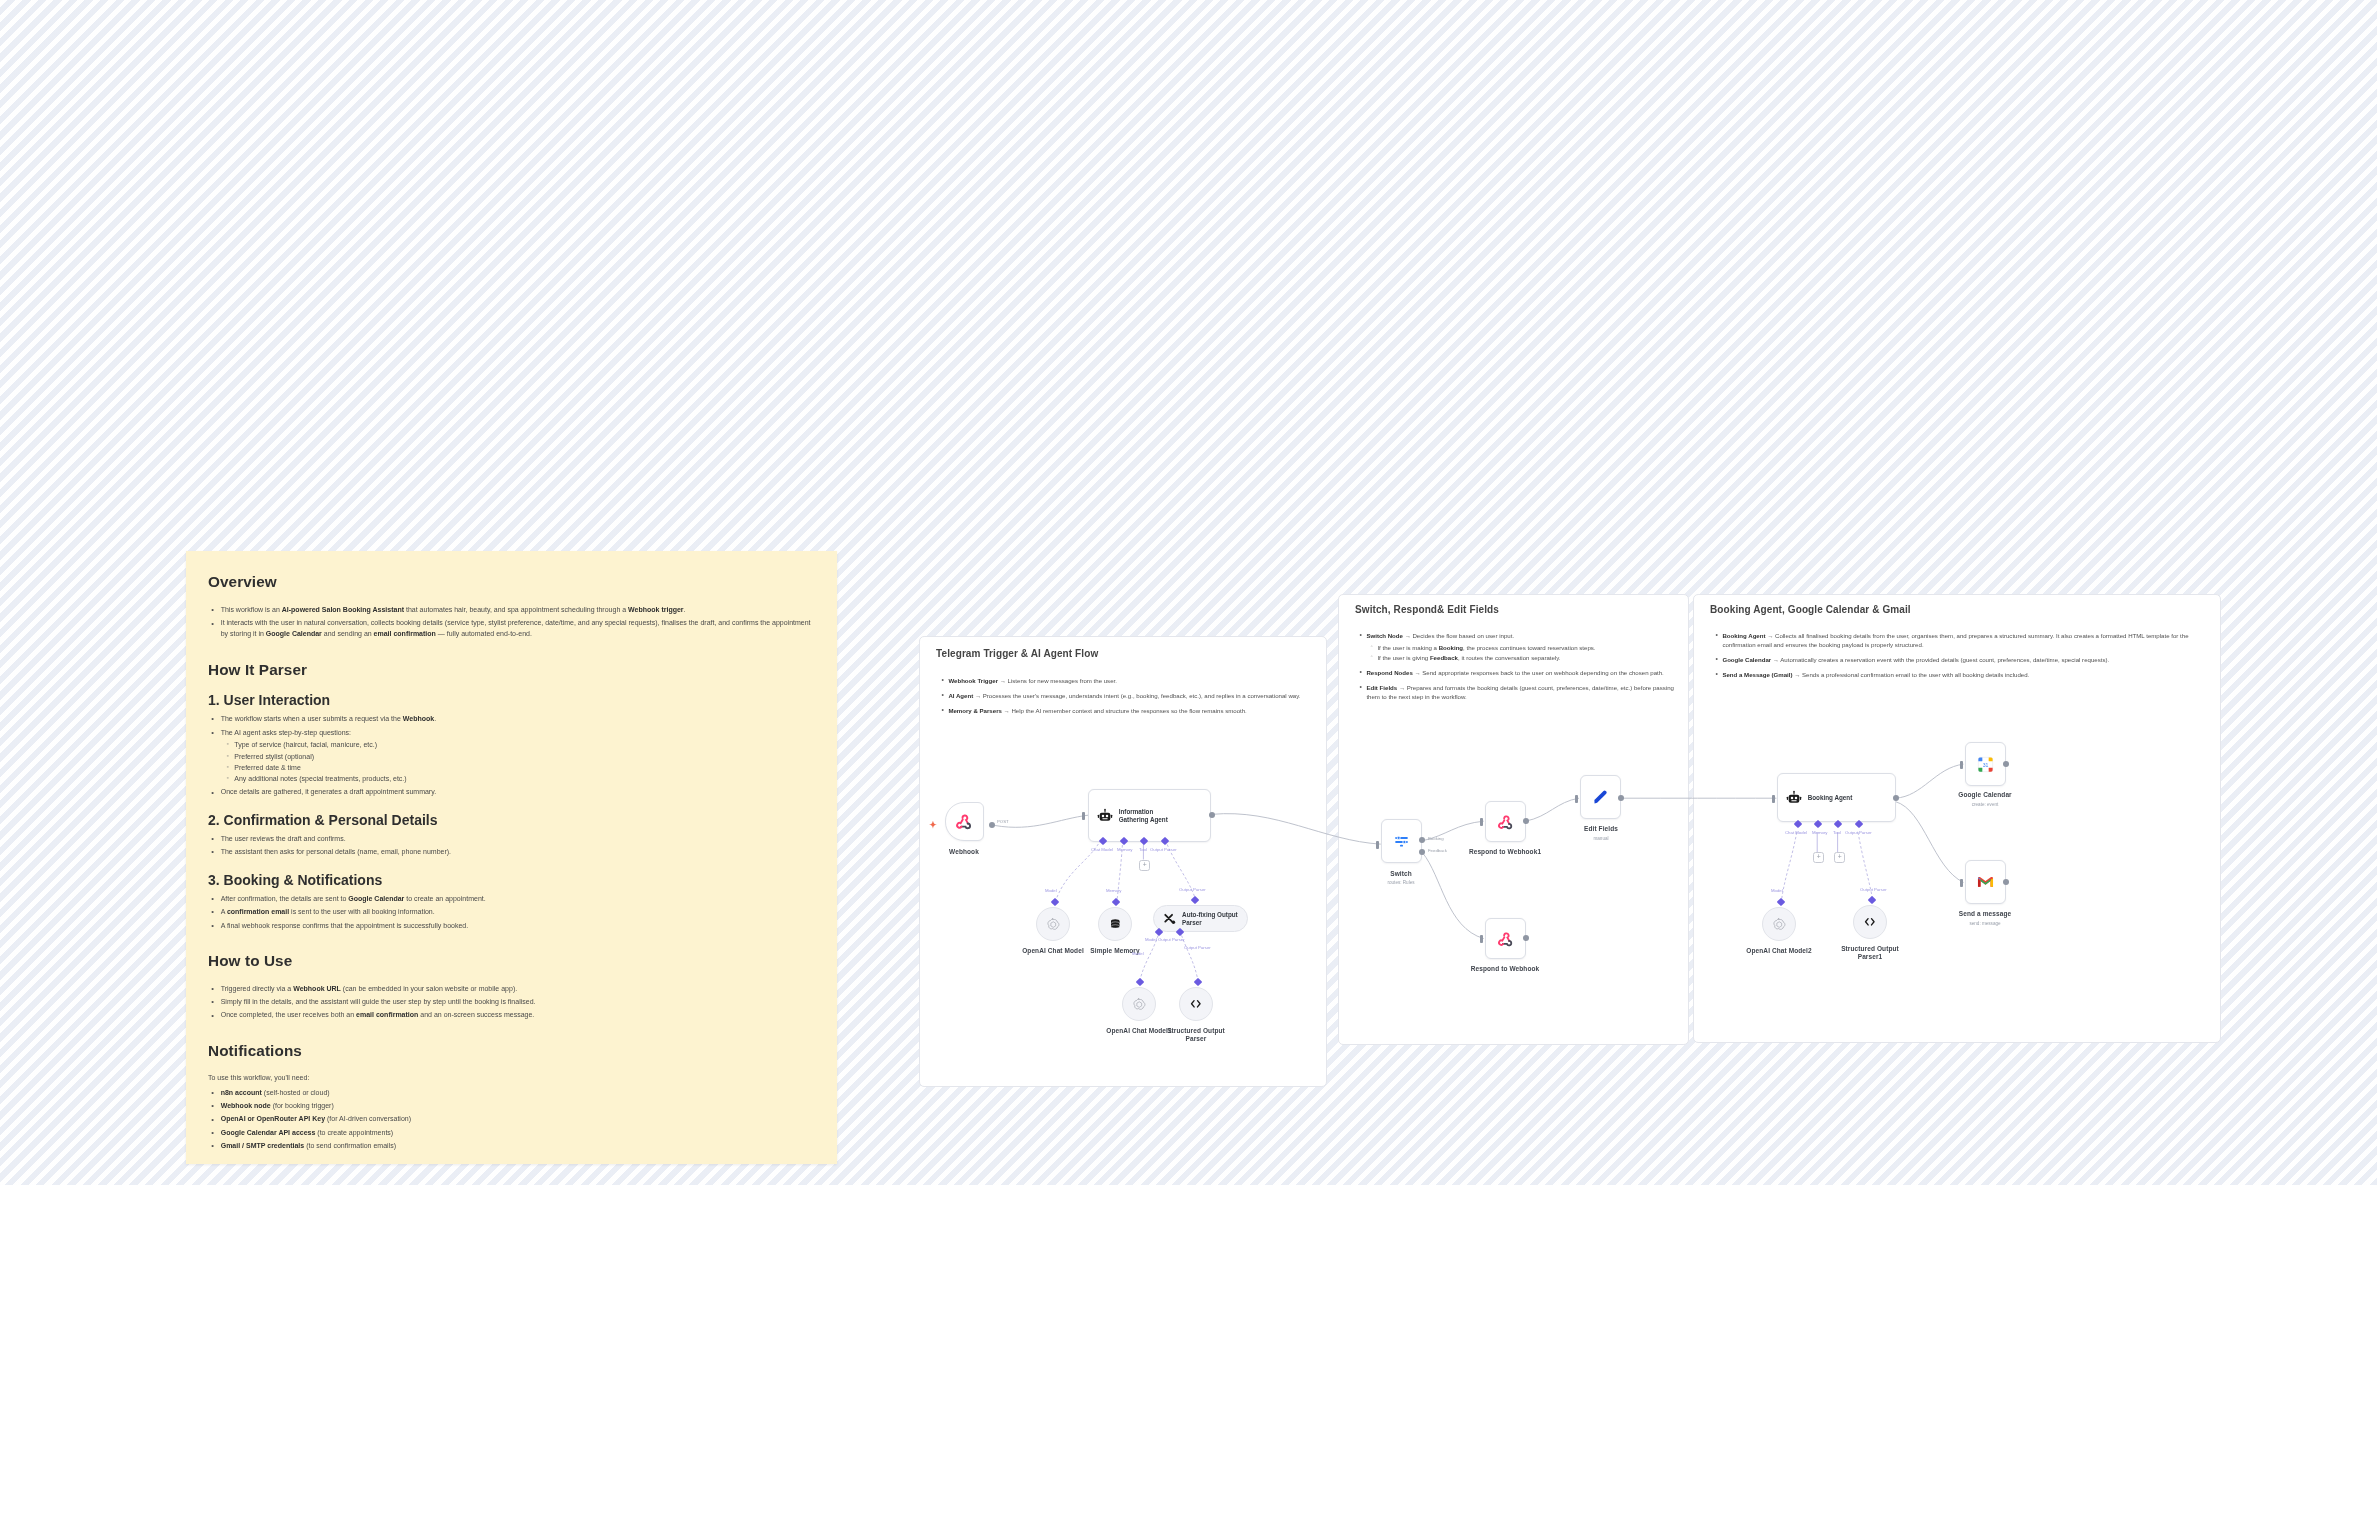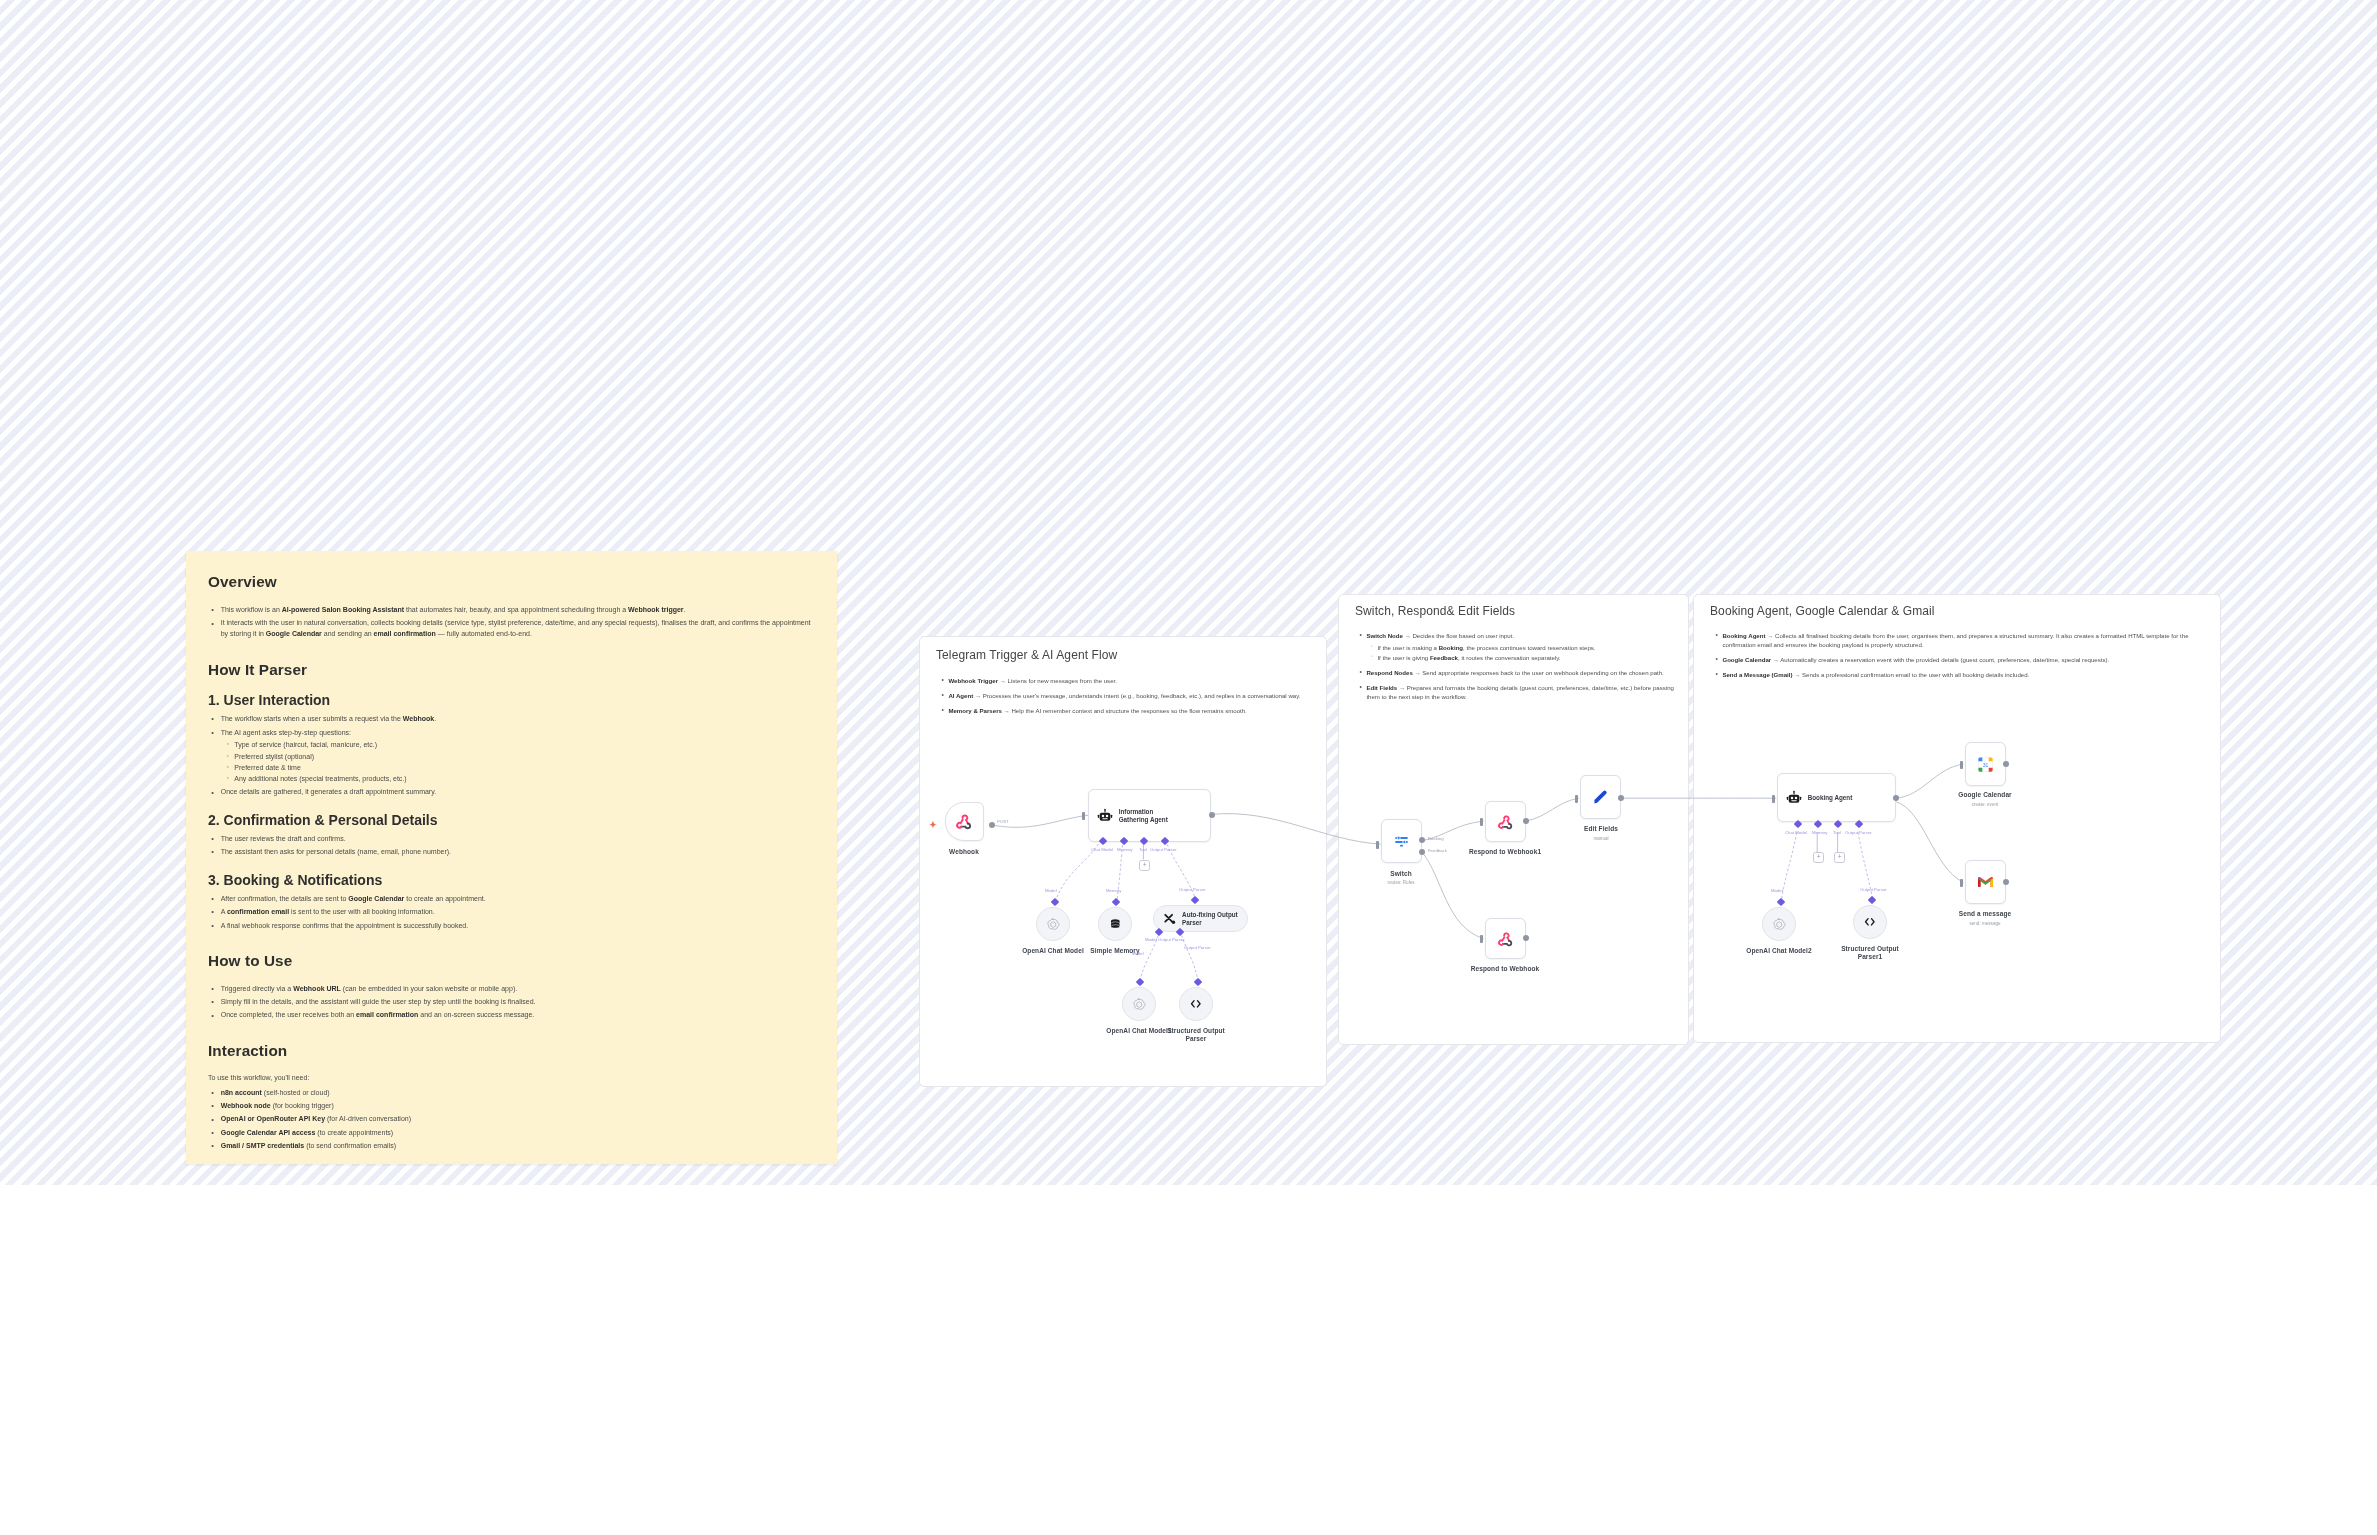--- a/index.html
+++ b/index.html
@@ -61,21 +61,21 @@
     background: #ffffff;
     border: 0.9px solid #e4e6ec;
     border-radius: 5.1px;
     box-sizing: border-box;
   }
   #panel1 { left: 919px; top: 636px; width: 408px; height: 451px; }
   #panel2 { left: 1338px; top: 594px; width: 351px; height: 451px; }
   #panel3 { left: 1693px; top: 594px; width: 528px; height: 449px; }
 
   .panel-title {
-    position: absolute; font-size: 12px; font-weight: 400; color: #444;
+    position: absolute; font-size: 10px; font-weight: 700; color: #444;
     letter-spacing: 0.1px; white-space: nowrap;
   }
   .panel-body { position: absolute; }
   .panel-body ul { margin: 0; padding-left: 9.4px; list-style: none; }
   .panel-body li {
     font-size: 6.1px; line-height: 1.48; color: #505050; position: relative; margin-bottom: 6px;
   }
   .panel-body li:before {
     content: "•"; position: absolute; left: -6.8px; top: -0.9px; font-size: 6.8px; color: #666;
   }
@@ -185,21 +185,21 @@
 
       <div class="sn-gap"></div>
       <div class="sn-h1">How to Use</div>
       <ul class="sn-ul" id="sticky-howtouse-list">
           <li><span>Triggered directly via a </span><span class="b">Webhook URL</span><span> (can be embedded in your salon website or mobile app).</span></li>
           <li><span>Simply fill in the details, and the assistant will guide the user step by step until the booking is finalised.</span></li>
           <li><span>Once completed, the user receives both an </span><span class="b">email confirmation</span><span> and an on-screen success message.</span></li>
         </ul>
 
       <div class="sn-gap"></div>
-      <div class="sn-h1">Interaction</div>
+      <div class="sn-h1">Notifications</div>
       <div class="sn-p">To use this workflow, you'll need:</div>
       <ul class="sn-ul" id="sticky-req-list">
           <li><span class="b">n8n account</span><span> (self-hosted or cloud)</span></li>
           <li><span class="b">Webhook node</span><span> (for booking trigger)</span></li>
           <li><span class="b">OpenAI or OpenRouter API Key</span><span> (for AI-driven conversation)</span></li>
           <li><span class="b">Google Calendar API access</span><span> (to create appointments)</span></li>
           <li><span class="b">Gmail / SMTP credentials</span><span> (to send confirmation emails)</span></li>
         </ul>
     </div>
   </div>

